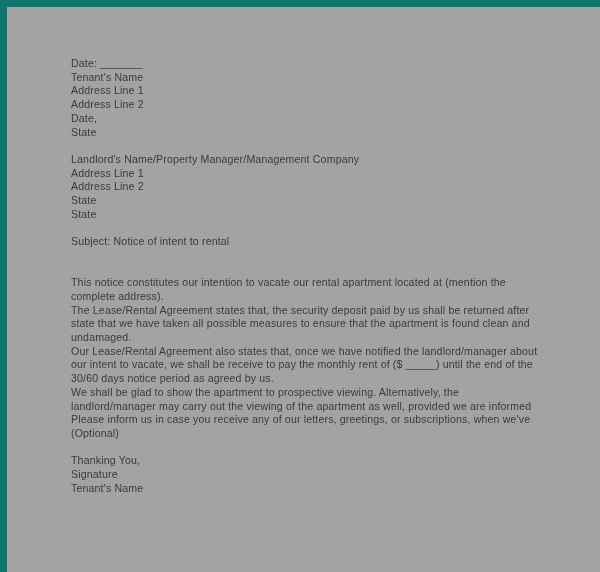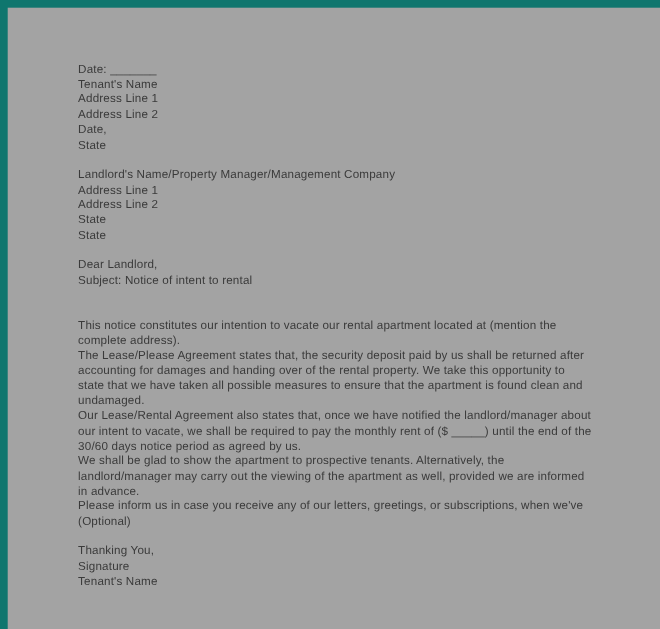--- a/index.html
+++ b/index.html
@@ -57,39 +57,36 @@
       <span class="line">Landlord's Name/Property Manager/Management Company</span>
       <span class="line">Address Line 1</span>
       <span class="line">Address Line 2</span>
       <span class="line">State</span>
       <span class="line">State</span>
     </div>
 
     <div class="gap"></div>
 
     <div class="block">
-      <span class="line">Dear Landlord,</span>
       <span class="line">Subject: Notice of intent to rental</span>
     </div>
 
     <div class="gap2"></div>
 
     <div class="block">
       <span class="line">This notice constitutes our intention to vacate our rental apartment located at (mention the</span>
       <span class="line">complete address).</span>
-      <span class="line">The Lease/Please Agreement states that, the security deposit paid by us shall be returned after</span>
-      <span class="line">accounting for damages and handing over of the rental property. We take this opportunity to</span>
+      <span class="line">The Lease/Rental Agreement states that, the security deposit paid by us shall be returned after</span>
       <span class="line">state that we have taken all possible measures to ensure that the apartment is found clean and</span>
       <span class="line">undamaged.</span>
       <span class="line">Our Lease/Rental Agreement also states that, once we have notified the landlord/manager about</span>
-      <span class="line">our intent to vacate, we shall be required to pay the monthly rent of ($ _____) until the end of the</span>
+      <span class="line">our intent to vacate, we shall be receive to pay the monthly rent of ($ _____) until the end of the</span>
       <span class="line">30/60 days notice period as agreed by us.</span>
-      <span class="line">We shall be glad to show the apartment to prospective tenants. Alternatively, the</span>
+      <span class="line">We shall be glad to show the apartment to prospective viewing. Alternatively, the</span>
       <span class="line">landlord/manager may carry out the viewing of the apartment as well, provided we are informed</span>
-      <span class="line">in advance.</span>
       <span class="line">Please inform us in case you receive any of our letters, greetings, or subscriptions, when we've</span>
       <span class="line">(Optional)</span>
     </div>
 
     <div class="gap"></div>
 
     <div class="block">
       <span class="line">Thanking You,</span>
       <span class="line">Signature</span>
       <span class="line">Tenant's Name</span>

